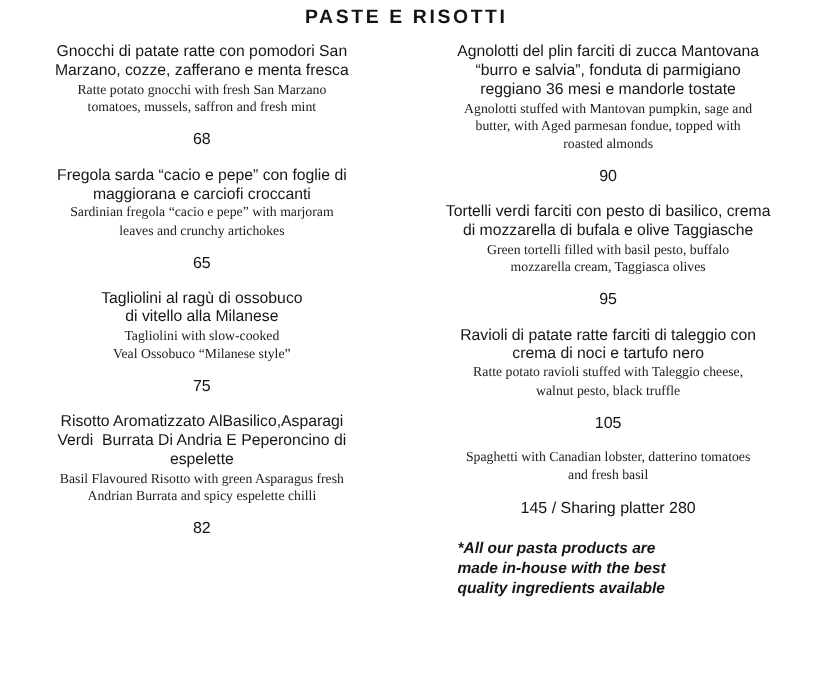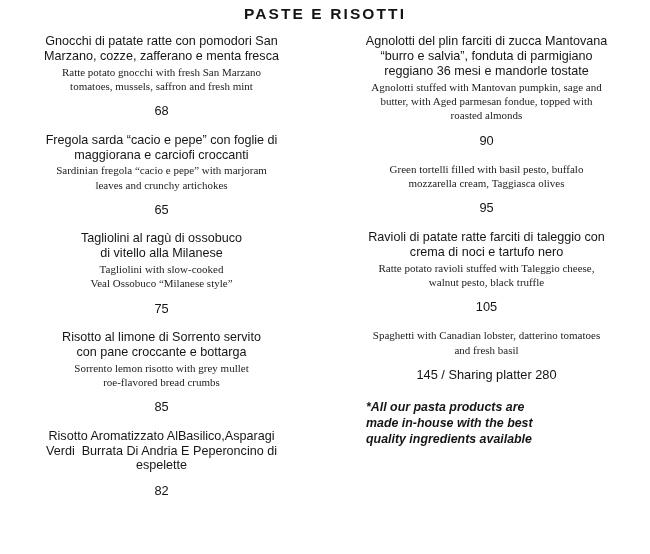--- a/index.html
+++ b/index.html
@@ -124,50 +124,47 @@
       </div>
 
       <div class="menu-item">
         <div class="item-name">Tagliolini al ragù di ossobuco
 di vitello alla Milanese</div>
         <div class="item-desc">Tagliolini with slow-cooked
 Veal Ossobuco “Milanese style”</div>
         <div class="item-price">75</div>
       </div>
 
-      <div class="menu-item">
-        <div class="item-name">Risotto al limone di Sorrento servito
-con pane croccante e bottarga</div>
-        <div class="item-desc">Sorrento lemon risotto with grey mullet
-roe-flavored bread crumbs</div>
-        <div class="item-price">85</div>
-      </div>
 
       <div class="menu-item">
         <div class="item-name">Risotto Aromatizzato AlBasilico,Asparagi
 Verdi  Burrata Di Andria E Peperoncino di
 espelette</div>
+        <div class="item-desc">Basil Flavoured Risotto with green Asparagus fresh
+Andrian Burrata and spicy espelette chilli</div>
         <div class="item-price">82</div>
       </div>
 
     </div>
 
     <div class="column column-right">
 
       <div class="menu-item">
         <div class="item-name">Agnolotti del plin farciti di zucca Mantovana
 “burro e salvia”, fonduta di parmigiano
 reggiano 36 mesi e mandorle tostate</div>
         <div class="item-desc">Agnolotti stuffed with Mantovan pumpkin, sage and
 butter, with Aged parmesan fondue, topped with
 roasted almonds</div>
         <div class="item-price">90</div>
       </div>
 
       <div class="menu-item">
+        <div class="item-name">Tortelli verdi farciti con pesto di basilico, crema
+di mozzarella di bufala e olive Taggiasche</div>
         <div class="item-desc">Green tortelli filled with basil pesto, buffalo
 mozzarella cream, Taggiasca olives</div>
         <div class="item-price">95</div>
       </div>
 
       <div class="menu-item">
         <div class="item-name">Ravioli di patate ratte farciti di taleggio con
 crema di noci e tartufo nero</div>
         <div class="item-desc">Ratte potato ravioli stuffed with Taleggio cheese,
 walnut pesto, black truffle</div>

